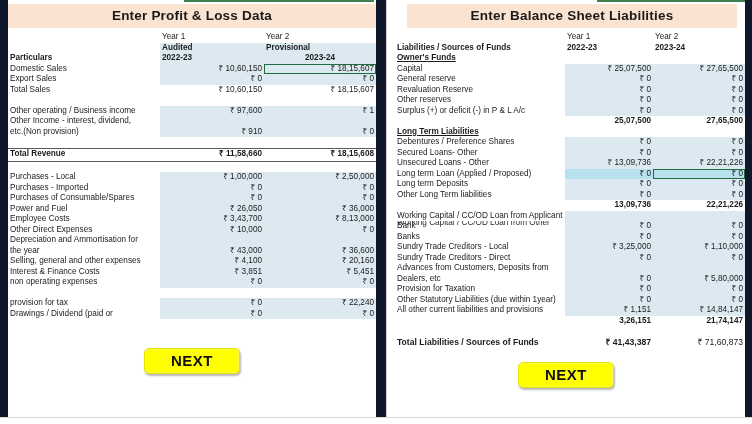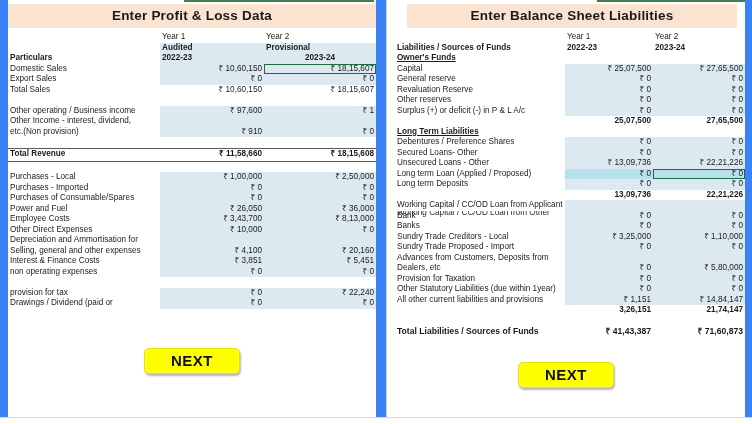--- a/index.html
+++ b/index.html
@@ -2,21 +2,21 @@
 <html><head>
 <meta charset="utf-8">
 <style>
   html,body{margin:0;padding:0;}
   body{
     width:752px;height:424px;
     background:#ffffff;
     font-family:"Liberation Sans", sans-serif;
     overflow:hidden;
   }
-  .screen{position:relative;width:752px;height:424px;background:#3b82f6;}
+  .screen{position:relative;width:752px;height:424px;background:#0f172a;}
 
   
   .frame-bottom{position:absolute;left:0;bottom:0;width:752px;height:6px;background:#ffffff;border-top:1px solid #d8d8d8;}
 
   .panel{position:absolute;top:0;height:418px;background:#fff;}
   .panel-left{left:8px;width:368px;}
   .panel-right{left:386px;width:358px;border-left:1px solid #cfcfcf;}
 
   .greenbar{position:absolute;height:2px;background:#3f7f50;}
 
@@ -193,20 +193,25 @@
             <td class="c-label">Other Direct Expenses</td>
             <td class="c-num fill">₹ 10,000</td>
             <td class="c-num fill">₹ 0</td>
           </tr>
           <tr>
             <td class="c-label">Depreciation and Ammortisation for</td>
             <td class="c-num fill"></td>
             <td class="c-num fill"></td>
           </tr>
           <tr>
+            <td class="c-label">the year</td>
+            <td class="c-num fill">₹ 43,000</td>
+            <td class="c-num fill">₹ 36,600</td>
+          </tr>
+          <tr>
             <td class="c-label">Selling, general and other expenses</td>
             <td class="c-num fill">₹ 4,100</td>
             <td class="c-num fill">₹ 20,160</td>
           </tr>
           <tr>
             <td class="c-label">Interest &amp; Finance Costs</td>
             <td class="c-num fill">₹ 3,851</td>
             <td class="c-num fill">₹ 5,451</td>
           </tr>
           <tr>
@@ -320,20 +325,25 @@
             <td class="c-label">Long term Loan (Applied / Proposed)</td>
             <td class="c-num sel-row">₹ 0</td>
             <td class="c-num sel-row selected">₹ 0<span class="selhandle"></span></td>
           </tr>
           <tr>
             <td class="c-label">Long term Deposits</td>
             <td class="c-num fill">₹ 0</td>
             <td class="c-num fill">₹ 0</td>
           </tr>
           <tr>
+            <td class="c-label">Other Long Term liabilities</td>
+            <td class="c-num fill">₹ 0</td>
+            <td class="c-num fill">₹ 0</td>
+          </tr>
+          <tr>
             <td class="c-label"></td>
             <td class="c-num bold">13,09,736</td>
             <td class="c-num bold">22,21,226</td>
           </tr>
           <tr>
             <td class="c-label">Working Capital / CC/OD Loan from Applicant</td>
             <td class="c-num fill"></td>
             <td class="c-num fill"></td>
           </tr>
           <tr>
@@ -345,21 +355,21 @@
             <td class="c-label">Banks</td>
             <td class="c-num fill">₹ 0</td>
             <td class="c-num fill">₹ 0</td>
           </tr>
           <tr>
             <td class="c-label">Sundry Trade Creditors - Local</td>
             <td class="c-num fill">₹ 3,25,000</td>
             <td class="c-num fill">₹ 1,10,000</td>
           </tr>
           <tr>
-            <td class="c-label">Sundry Trade Proposed - Import</td>
+            <td class="c-label">Sundry Trade Creditors - Direct</td>
             <td class="c-num fill">₹ 0</td>
             <td class="c-num fill">₹ 0</td>
           </tr>
           <tr>
             <td class="c-label">Advances from Customers,  Deposits from</td>
             <td class="c-num fill"></td>
             <td class="c-num fill"></td>
           </tr>
           <tr>
             <td class="c-label">Dealers, etc</td>
@@ -387,21 +397,21 @@
             <td class="c-num bold">21,74,147</td>
           </tr>
           <tr class="spacer">
             <td></td>
             <td></td>
             <td></td>
           </tr>
           <tr>
             <td class="c-label bold" style="font-size: 8.6px; font-weight: 700;">Total Liabilities / Sources of Funds</td>
             <td class="c-num bold" style="font-size: 8.6px; font-weight: 700;">₹ 41,43,387</td>
-            <td class="c-num bold" style="font-size: 8.6px; font-weight: 700;">₹ 71,60,873</td>
+            <td class="c-num bold" style="font-size: 8.6px; font-weight: 400;">₹ 71,60,873</td>
           </tr>
         </tbody>
     </table>
 
     <div class="nextwrap" style="top:362px;left:0;">
       <div class="nextbtn">NEXT</div>
     </div>
   </div>
 
   <div class="frame-bottom"></div>

